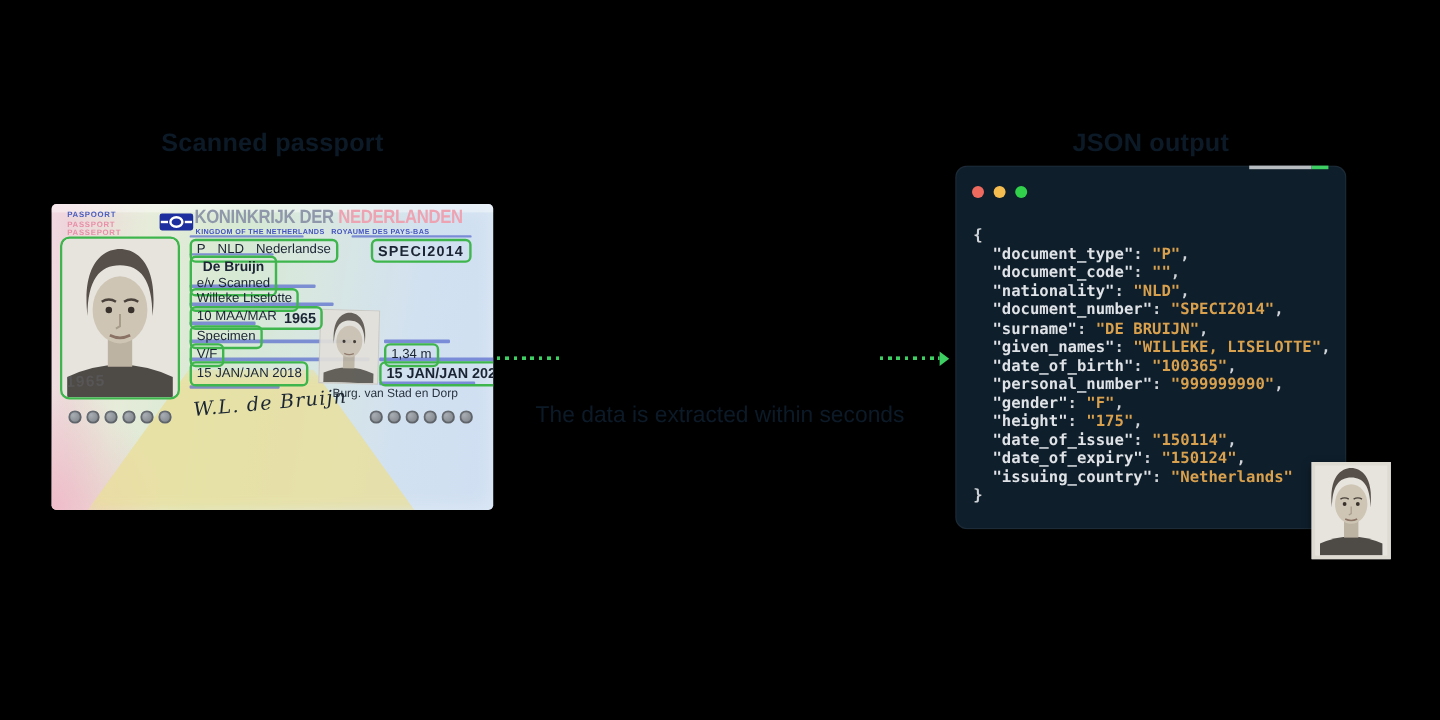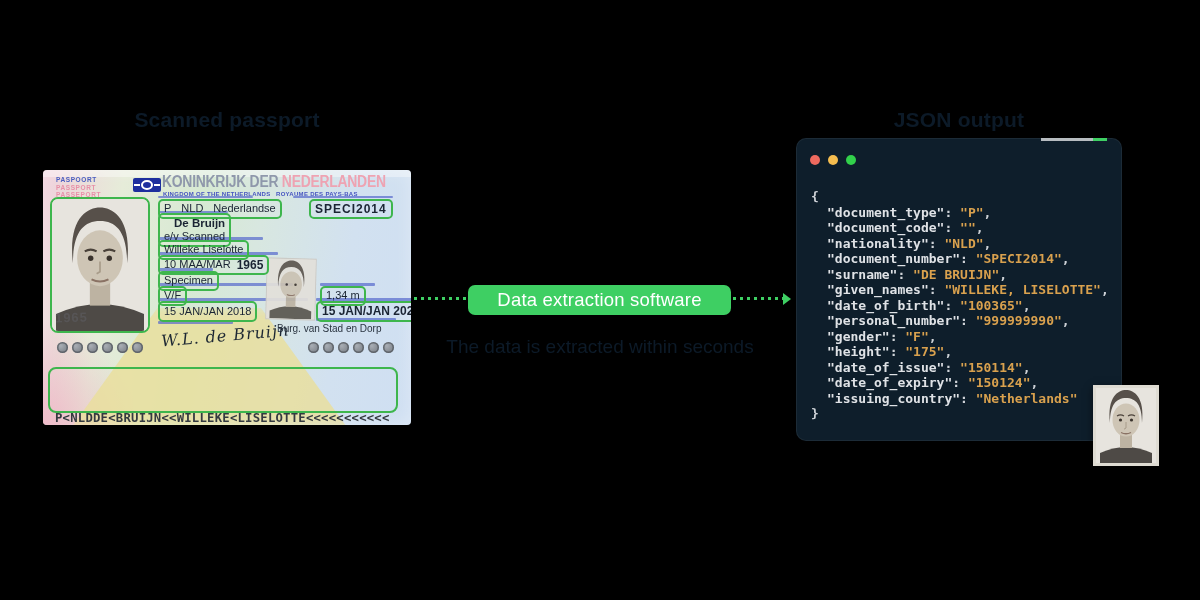--- a/index.html
+++ b/index.html
@@ -40,21 +40,21 @@
   .pp-header .pink{color:#eea3b2;}
   .pp-sub{position:absolute;top:21px;font-size:6px;font-weight:700;color:#4553c0;
             letter-spacing:.3px;white-space:nowrap;}
   .pp-sub.en{left:120px;} .pp-sub.fr{left:233px;}
 
   .microbar{position:absolute;height:2.5px;background:#5568cc;opacity:.7;border-radius:1px;}
 
   .gb{position:absolute;border:2px solid #3eb64d;border-radius:5px;padding:0 4px;
       font-size:11px;color:#1a2433;white-space:nowrap;display:flex;align-items:center;
       line-height:1.25;}
-  .gb.col{flex-direction:column;align-items:flex-end;padding:1px 4px;}
+  .gb.col{flex-direction:column;align-items:center;padding:1px 4px;}
   .gb .b{font-weight:700;}
   .gb .gap{display:inline-block;width:10px;}
 
   .pp-photo{position:absolute;left:7px;top:27px;width:100px;height:136px;border:2.5px solid #3eb64d;
       border-radius:8px;overflow:hidden;background:#e7e4de;box-sizing:border-box;}
   .pp-photo-sm{position:absolute;left:223px;top:88px;width:48px;height:60px;overflow:hidden;
       opacity:.92;transform:rotate(1.5deg);background:#e7e4de;border:1px solid rgba(120,120,120,.25);}
   .pp-watermark{position:absolute;left:12px;top:140px;font-size:13px;font-weight:700;
       color:rgba(95,95,100,.55);letter-spacing:1px;transform:rotate(-2deg);}
 
@@ -217,28 +217,23 @@
       </div>
     <div class="pdots r">
         <span class="pdot"></span>
         <span class="pdot"></span>
         <span class="pdot"></span>
         <span class="pdot"></span>
         <span class="pdot"></span>
         <span class="pdot"></span>
       </div>
 
-    <div class="pp-mrz">
-      <div>P&lt;NLDDE&lt;BRUIJN&lt;&lt;WILLEKE&lt;LISELOTTE&lt;&lt;&lt;&lt;&lt;&lt;&lt;&lt;&lt;&lt;&lt;</div>
-      
-    </div>
   </div>
 
   <div class="dotline l"></div>
-  <button class="extract-btn">Data extraction software</button>
   <div class="dotline r"></div>
   <div class="arrowhead"></div>
   <div class="flow-caption">The data is extracted within seconds</div>
 
   <div class="codewin">
     <div class="win-topbar-gray"></div>
     <div class="win-topbar-green"></div>
     <div class="traffic">
       <span class="tdot red"></span>
       <span class="tdot yellow"></span>

